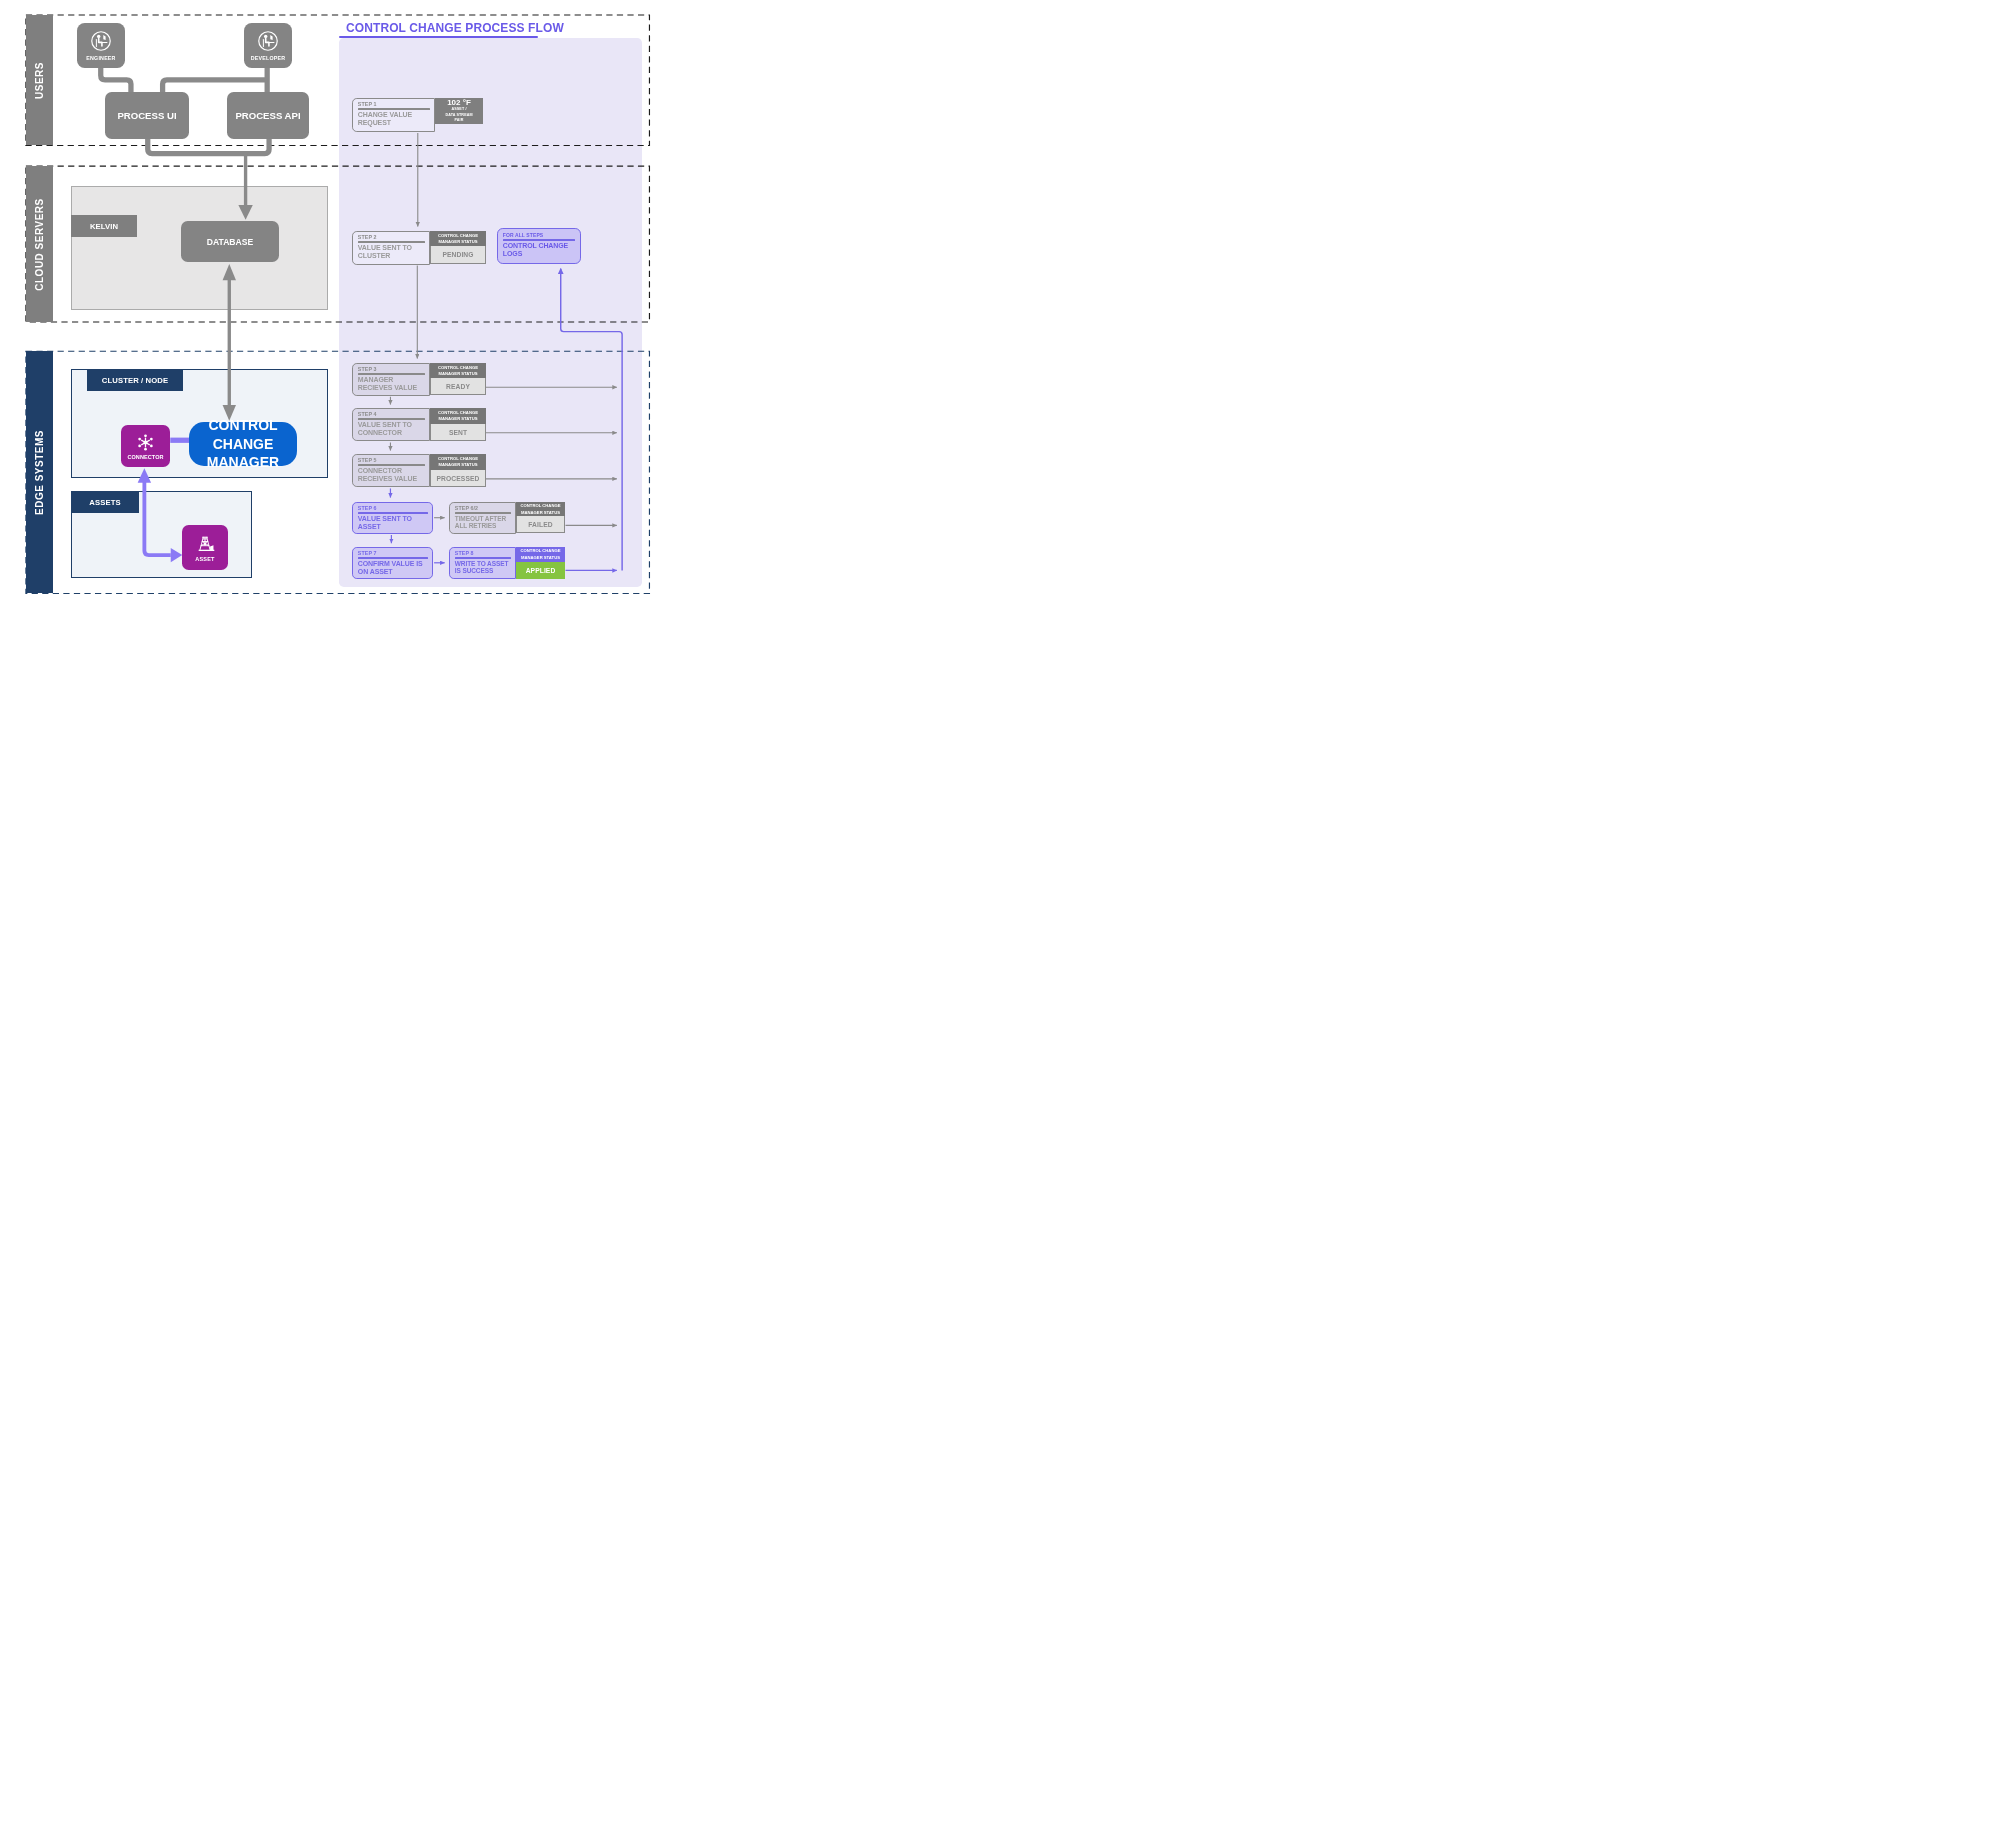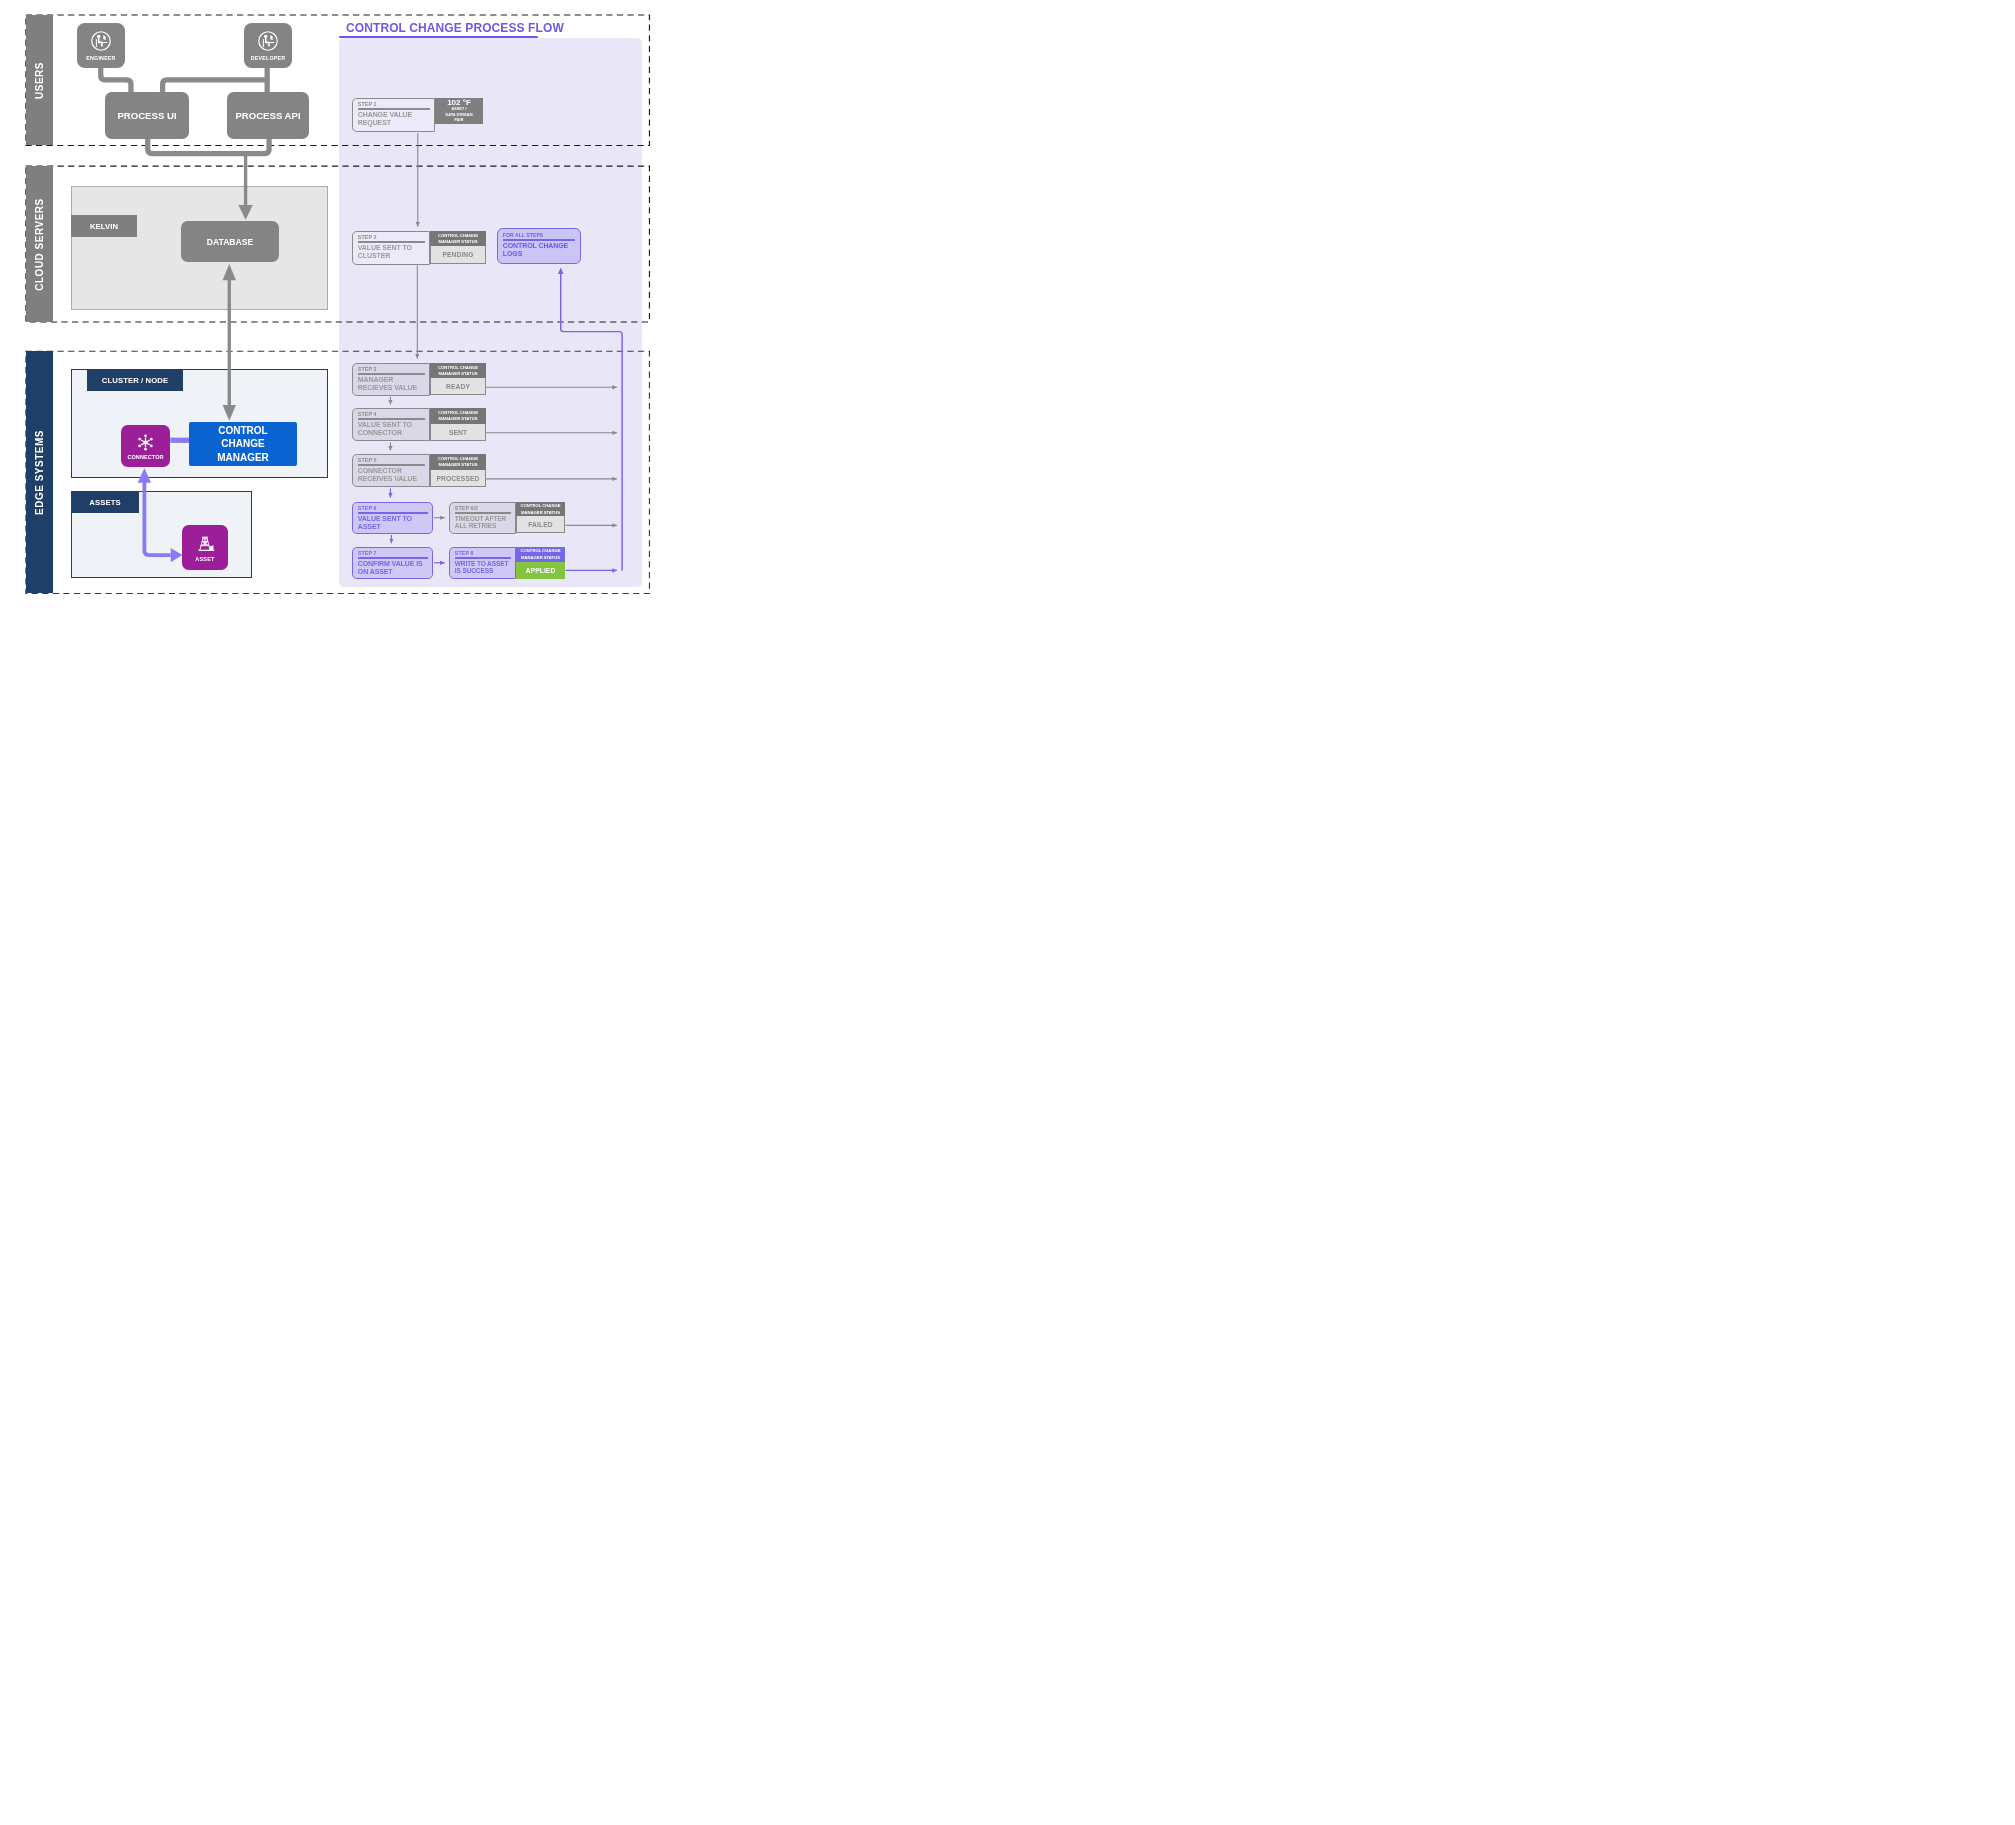--- a/index.html
+++ b/index.html
@@ -28,21 +28,21 @@
   .tab{color:#fff;font-weight:bold;font-size:7.7px;display:flex;align-items:center;justify-content:center;letter-spacing:0.1px;}
   .tab-gray{background:#7F7F7F;}
   .tab-navy{background:#1F3F68;}
 
   
   .node{border-radius:6.7px;color:#fff;font-weight:bold;display:flex;align-items:center;justify-content:center;text-align:center;}
   .node-gray{background:#848484;}
   .icon-box{border-radius:7.7px;display:flex;flex-direction:column;align-items:center;justify-content:center;gap:1.9px;color:#fff;font-weight:bold;text-align:center;}
   .icon-box .cap{font-size:5.3px;letter-spacing:0.2px;}
   .magenta{background:#9C1E98;border-radius:6.7px;}
-  .blue-node{background:#0A64CF;border-radius:2px;font-size:10px;line-height:1.35;}
+  .blue-node{background:#0A64CF;border-radius:15px;font-size:14px;line-height:1.35;}
 
   
   .flow-title{color:#6A5AE8;font-weight:bold;font-size:12px;letter-spacing:0.1px;white-space:nowrap;}
   .flow-underline{background:#6A5AE8;border-radius:1px;}
 
   
   .step-main{background:#ECEAF9;border:1px solid #8A8A8A;border-radius:4.8px 0 0 4.8px;padding:2.4px 3.8px 1.9px 4.8px;overflow:hidden;}
   .step-main.solo{border-radius:4.8px;}
   .step-main.darker{background:#DAD7E8;}
   .step-main.purple{background:#CFC8F5;border:1.2px solid #7568E8;border-radius:4.8px;}

